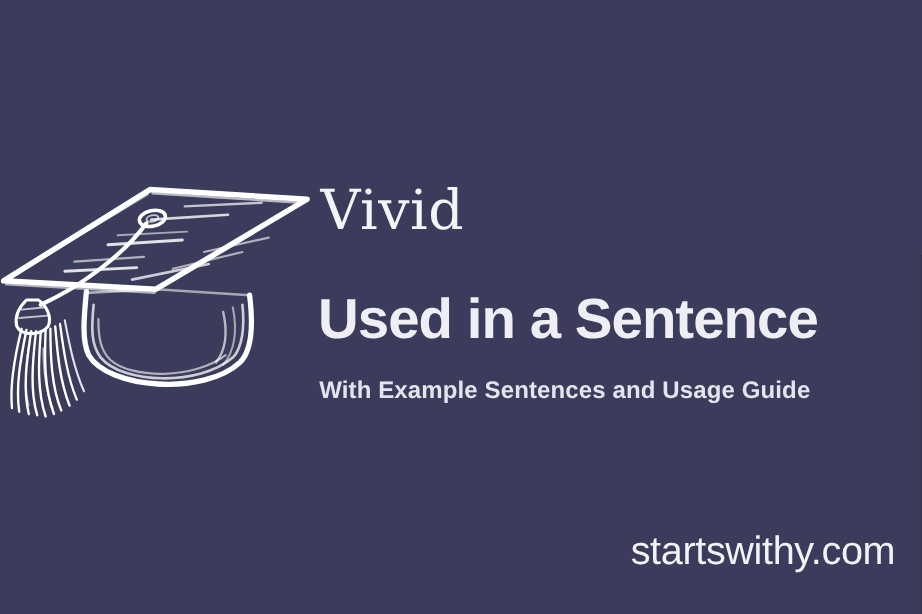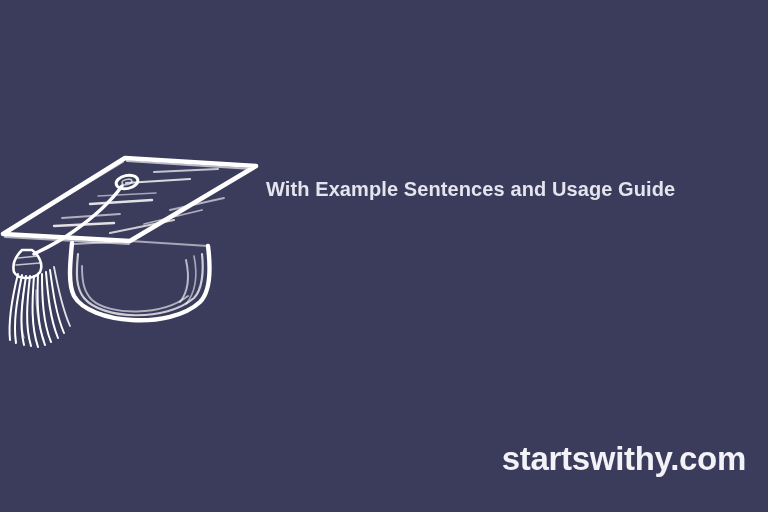--- a/index.html
+++ b/index.html
@@ -70,21 +70,21 @@
     white-space: nowrap;
   }
 
   
   #brand {
     position: absolute;
     right: 22px;
     top: 440px;
     font-family: "Liberation Sans", sans-serif;
     font-size: 33px;
-    font-weight: bold;
+    font-weight: normal;
     color: #f2f2f7;
     letter-spacing: -0.3px;
     text-align: left;
     white-space: nowrap;
   }
 </style>
 </head>
 <body>
 
 <div id="canvas">
@@ -134,18 +134,20 @@
     <path d="M44 137 C43 162 43 186 51 207" stroke-width="2"></path>
     <path d="M48 136 C48 160 49 184 57 204" stroke-width="2"></path>
     <path d="M52 134 C54 158 56 180 64 200" stroke-width="2"></path>
     <path d="M56 132 C59 154 62 176 70 195" stroke-width="1.9"></path>
     <path d="M60 129 C64 150 68 170 76 188" stroke-width="1.8" opacity="0.85"></path>
     <path d="M30 150 C27 170 26 186 30 200" stroke-width="1.4" opacity="0.6"></path>
     <path d="M42 152 C42 172 44 188 50 202" stroke-width="1.4" opacity="0.6"></path>
   </svg>
 
   <div id="text-block">
+    <div id="word-title">Vivid</div>
+    <div id="headline">Used in a Sentence</div>
     <div id="subtitle">With Example Sentences and Usage Guide</div>
   </div>
 
   <div id="brand">startswithy.com</div>
 
 </div>
 
 </body></html>

